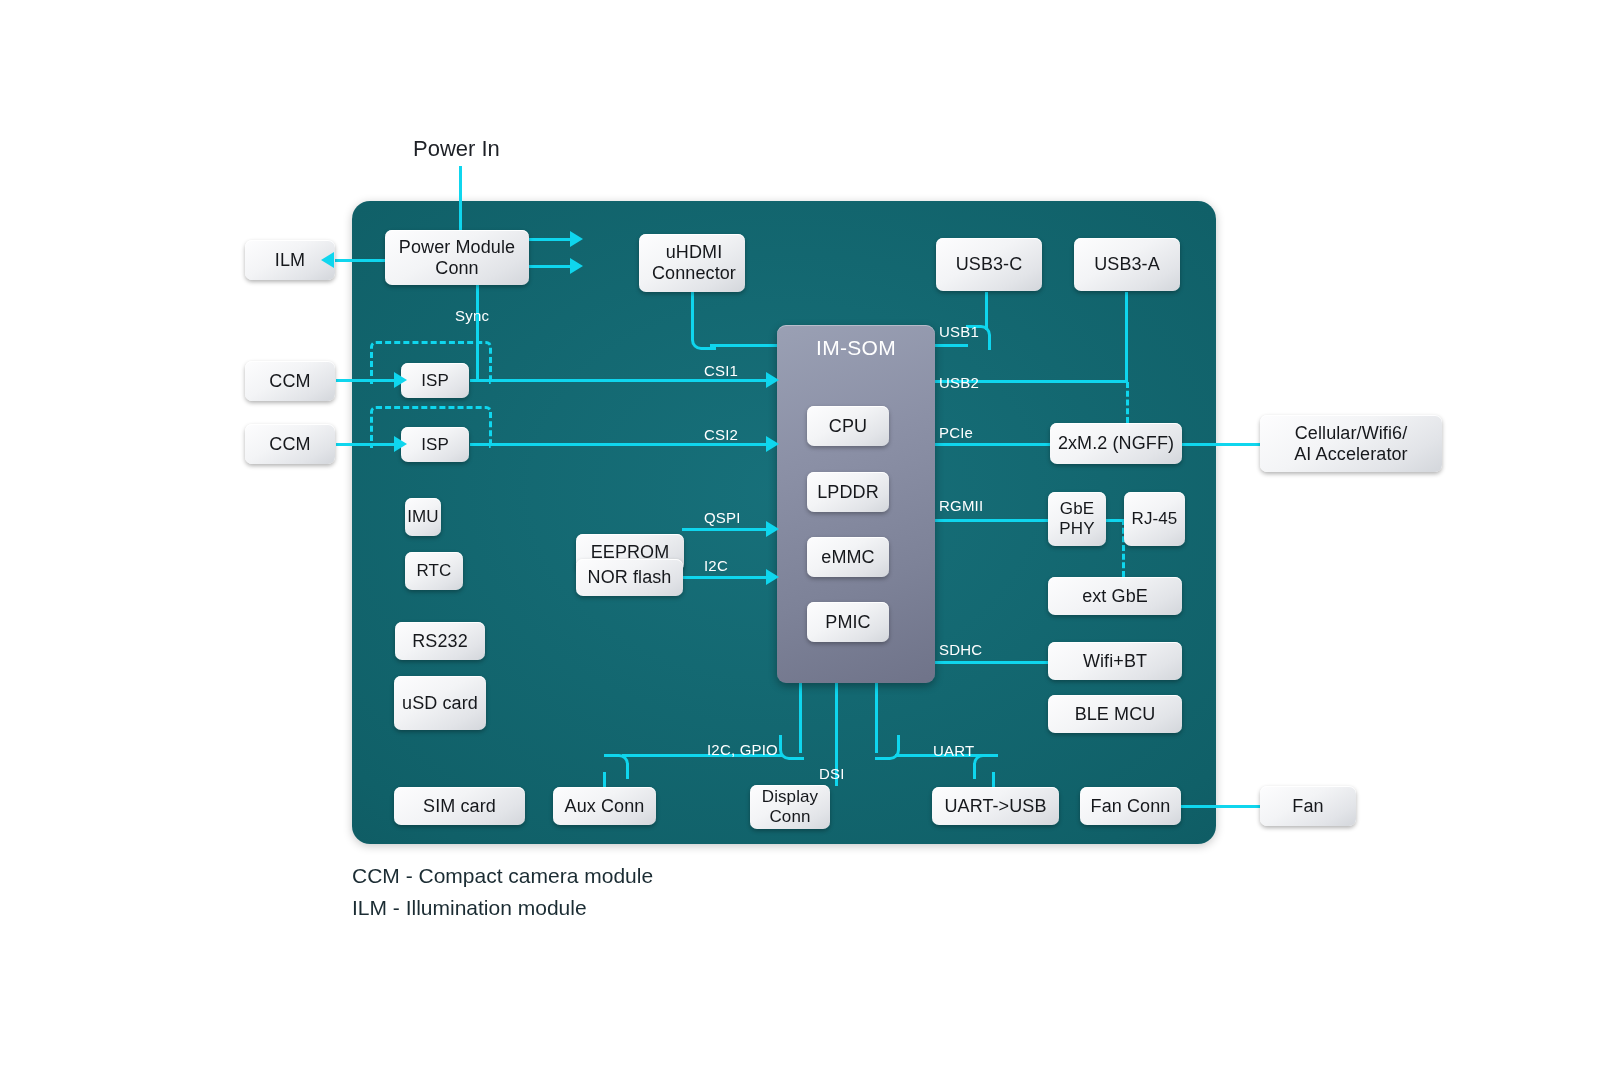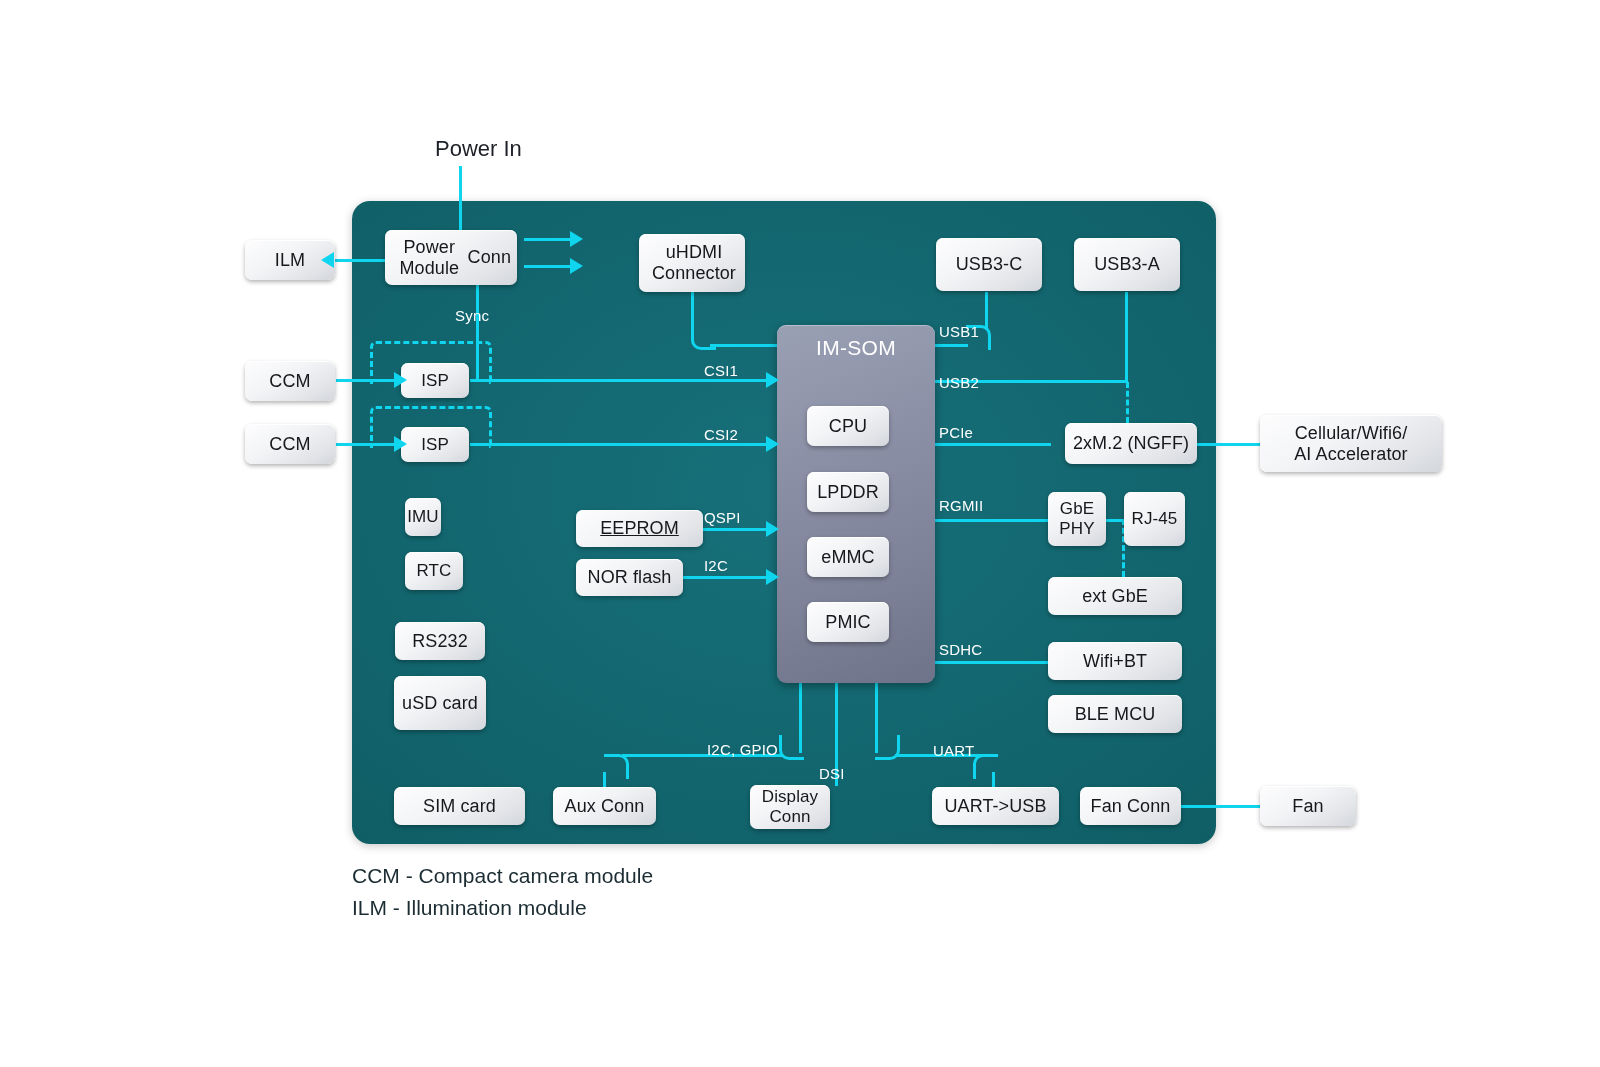--- a/index.html
+++ b/index.html
@@ -55,21 +55,21 @@
   .legend{position:absolute;color:#1b2c33;font-size:21px;white-space:nowrap;z-index:8;}
 
   
   .grp{position:absolute;border:3px dashed #0fd6ee;border-bottom:none;border-radius:6px 6px 0 0;z-index:3;}
 </style>
 </head>
 <body>
 
 <div id="stage">
 
-  <div class="title-out" style="left:413px;top:136px;margin-left:22px;">Power In</div>
+  <div class="title-out" style="left:413px;top:136px;">Power In</div>
 
   <div class="board"></div>
 
   <div class="wire v" style="left:459px;top:166px;height:66px;"></div>
 
   <div class="wire h" style="left:333px;top:259px;width:52px;"></div>
   <div class="arrow left" style="left:321px;top:252px;"></div>
 
   <div class="wire h" style="left:524px;top:238px;width:48px;"></div>
   <div class="arrow right" style="left:570px;top:231px;"></div>
@@ -167,21 +167,21 @@
 
   <div class="box" style="left:1260px;top:415px;width:182px;height:57px;flex-direction:column;">
     <span>Cellular/Wifi6/</span>
     <span>AI Accelerator</span>
   </div>
 
   <div class="box" style="left:1260px;top:786px;width:96px;height:40px;">
     <span>Fan</span>
   </div>
 
-  <div class="box" style="left:385px;top:230px;width:132px;height:55px;flex-direction:row;">
+  <div class="box" style="left:385px;top:230px;width:144px;height:55px;flex-direction:column;">
     <span>Power Module</span>
     <span>Conn</span>
   </div>
 
   <div class="box" style="left:639px;top:234px;width:106px;height:58px;flex-direction:column;padding-left:10px;">
     <span>uHDMI</span>
     <span>Connector</span>
   </div>
 
   <div class="box" style="left:936px;top:238px;width:106px;height:53px;">
@@ -209,29 +209,29 @@
   </div>
 
   <div class="box" style="left:395px;top:622px;width:90px;height:38px;">
     <span>RS232</span>
   </div>
 
   <div class="box" style="left:394px;top:676px;width:92px;height:54px;">
     <span>uSD card</span>
   </div>
 
-  <div class="box" style="left:576px;top:510px;width:127px;height:37px;text-decoration:underline;">
+  <div class="box" style="left:576px;top:534px;width:108px;height:37px;">
     <span>EEPROM</span>
   </div>
 
   <div class="box" style="left:576px;top:559px;width:107px;height:37px;">
     <span>NOR flash</span>
   </div>
 
-  <div class="box" style="left:1050px;top:423px;width:132px;height:41px;margin-left:15px;">
+  <div class="box" style="left:1050px;top:423px;width:132px;height:41px;">
     <span>2xM.2 (NGFF)</span>
   </div>
 
   <div class="box small" style="left:1048px;top:492px;width:58px;height:54px;flex-direction:column;">
     <span>GbE</span>
     <span>PHY</span>
   </div>
 
   <div class="box small" style="left:1124px;top:492px;width:61px;height:54px;">
     <span>RJ-45</span>

